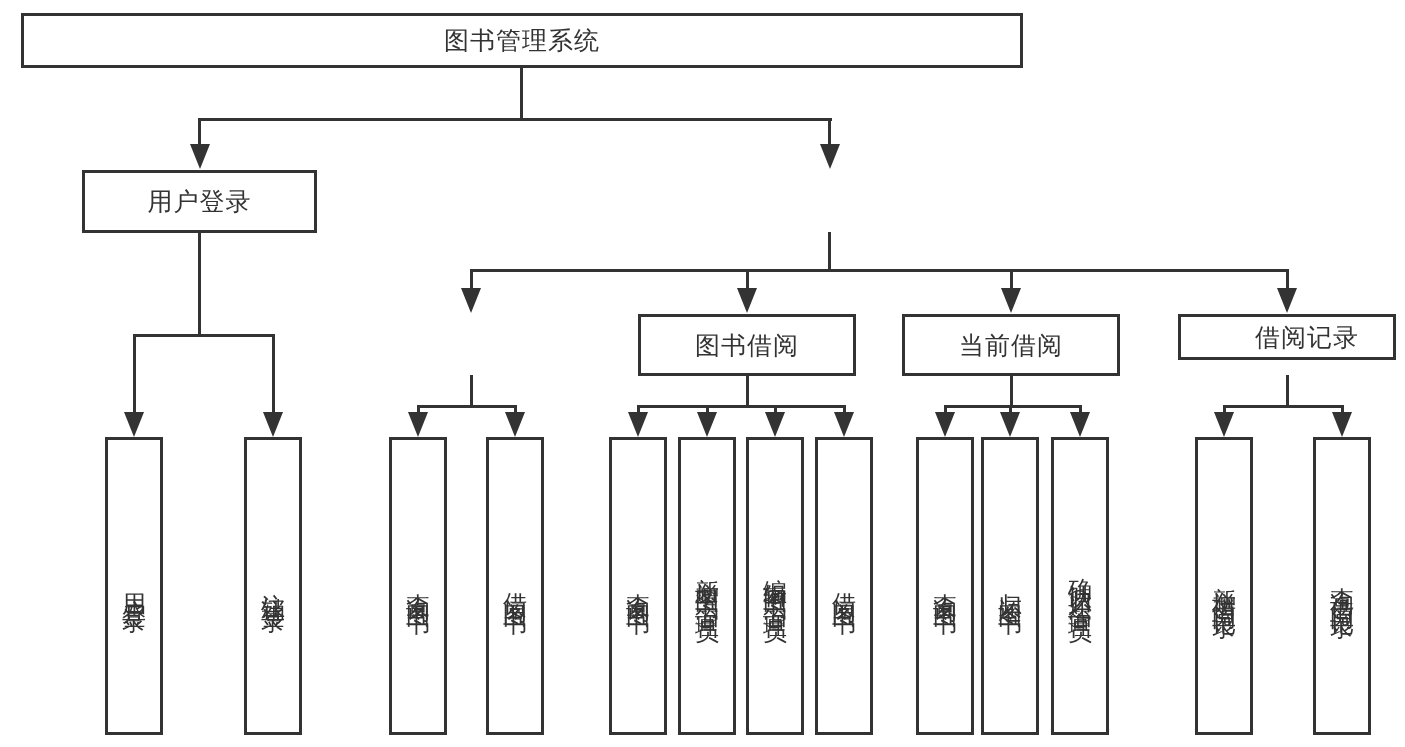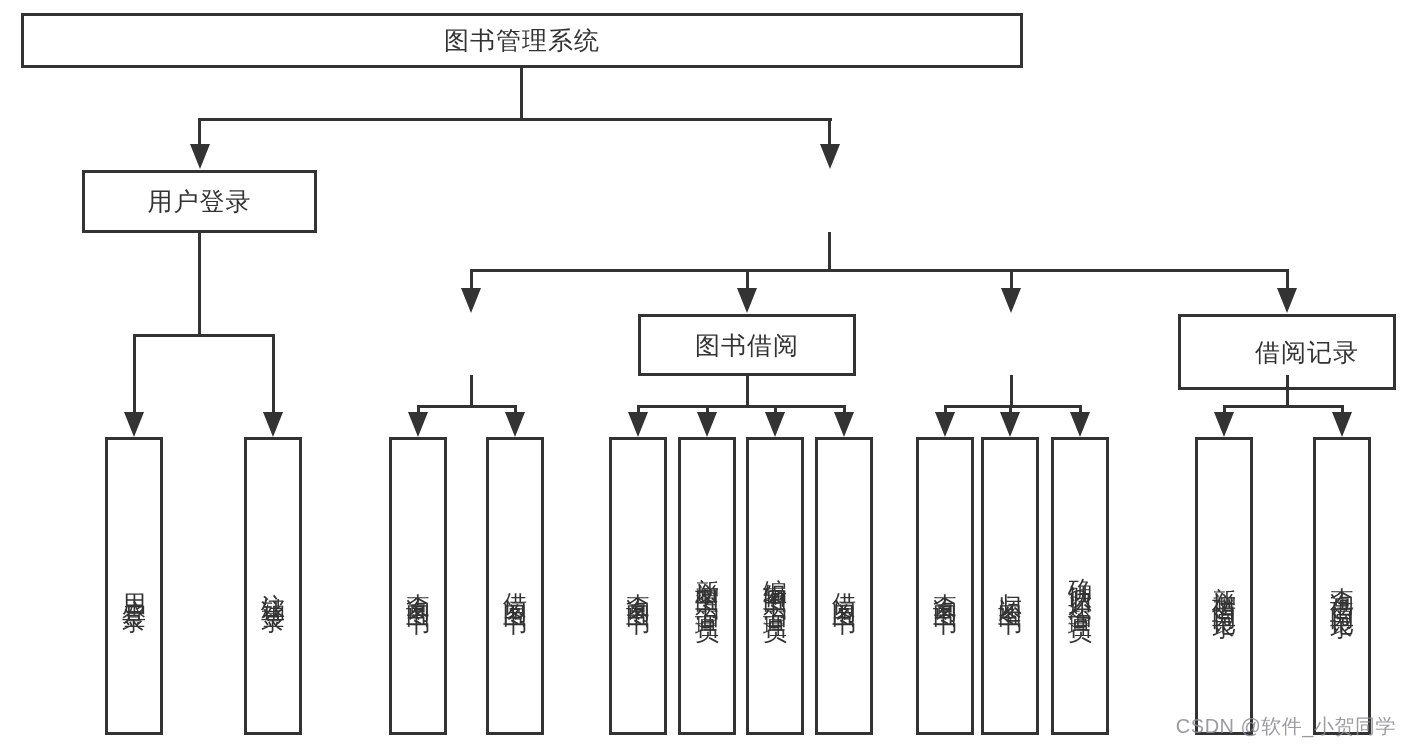--- a/index.html
+++ b/index.html
@@ -92,21 +92,24 @@
   <div class="vline" style="left:746px;top:269px;height:23px;"></div>
   <div class="arrow" style="left:737px;top:288px;"></div>
   <div class="vline" style="left:1010px;top:269px;height:23px;"></div>
   <div class="arrow" style="left:1001px;top:288px;"></div>
   <div class="vline" style="left:1286px;top:269px;height:23px;"></div>
   <div class="arrow" style="left:1277px;top:288px;"></div>
 
   <div class="node" style="left:638px;top:314px;width:218px;height:62px;">
     <span>图书借阅</span>
   </div>
-  <div class="node" style="left:1178px;top:314px;width:218px;height:76px;padding-left:40px;">
+  <div class="node" style="left:902px;top:314px;width:218px;height:62px;">
+    <span>当前借阅</span>
+  </div>
+  <div class="node" style="left:1178px;top:314px;width:218px;height:46px;padding-left:40px;">
     <span>借阅记录</span>
   </div>
 
   <div class="vline" style="left:470px;top:375px;height:33px;"></div>
   <div class="hline" style="left:417px;top:405px;width:100px;"></div>
   <div class="vline" style="left:417px;top:405px;height:15px;"></div>
   <div class="arrow" style="left:408px;top:412px;"></div>
   <div class="vline" style="left:514px;top:405px;height:15px;"></div>
   <div class="arrow" style="left:505px;top:412px;"></div>
 
@@ -174,15 +177,14 @@
     <span>确认归还（管理员）</span>
   </div>
 
   <div class="node leaf" style="left:1195px;top:437px;width:58px;height:298px;">
     <span>新增借阅记录</span>
   </div>
   <div class="node leaf" style="left:1313px;top:437px;width:58px;height:298px;">
     <span>查询借阅记录</span>
   </div>
 
-  <div class="watermark">CSDN @软件_小贺同学</div>
 
 </div>
 
 </body></html>

